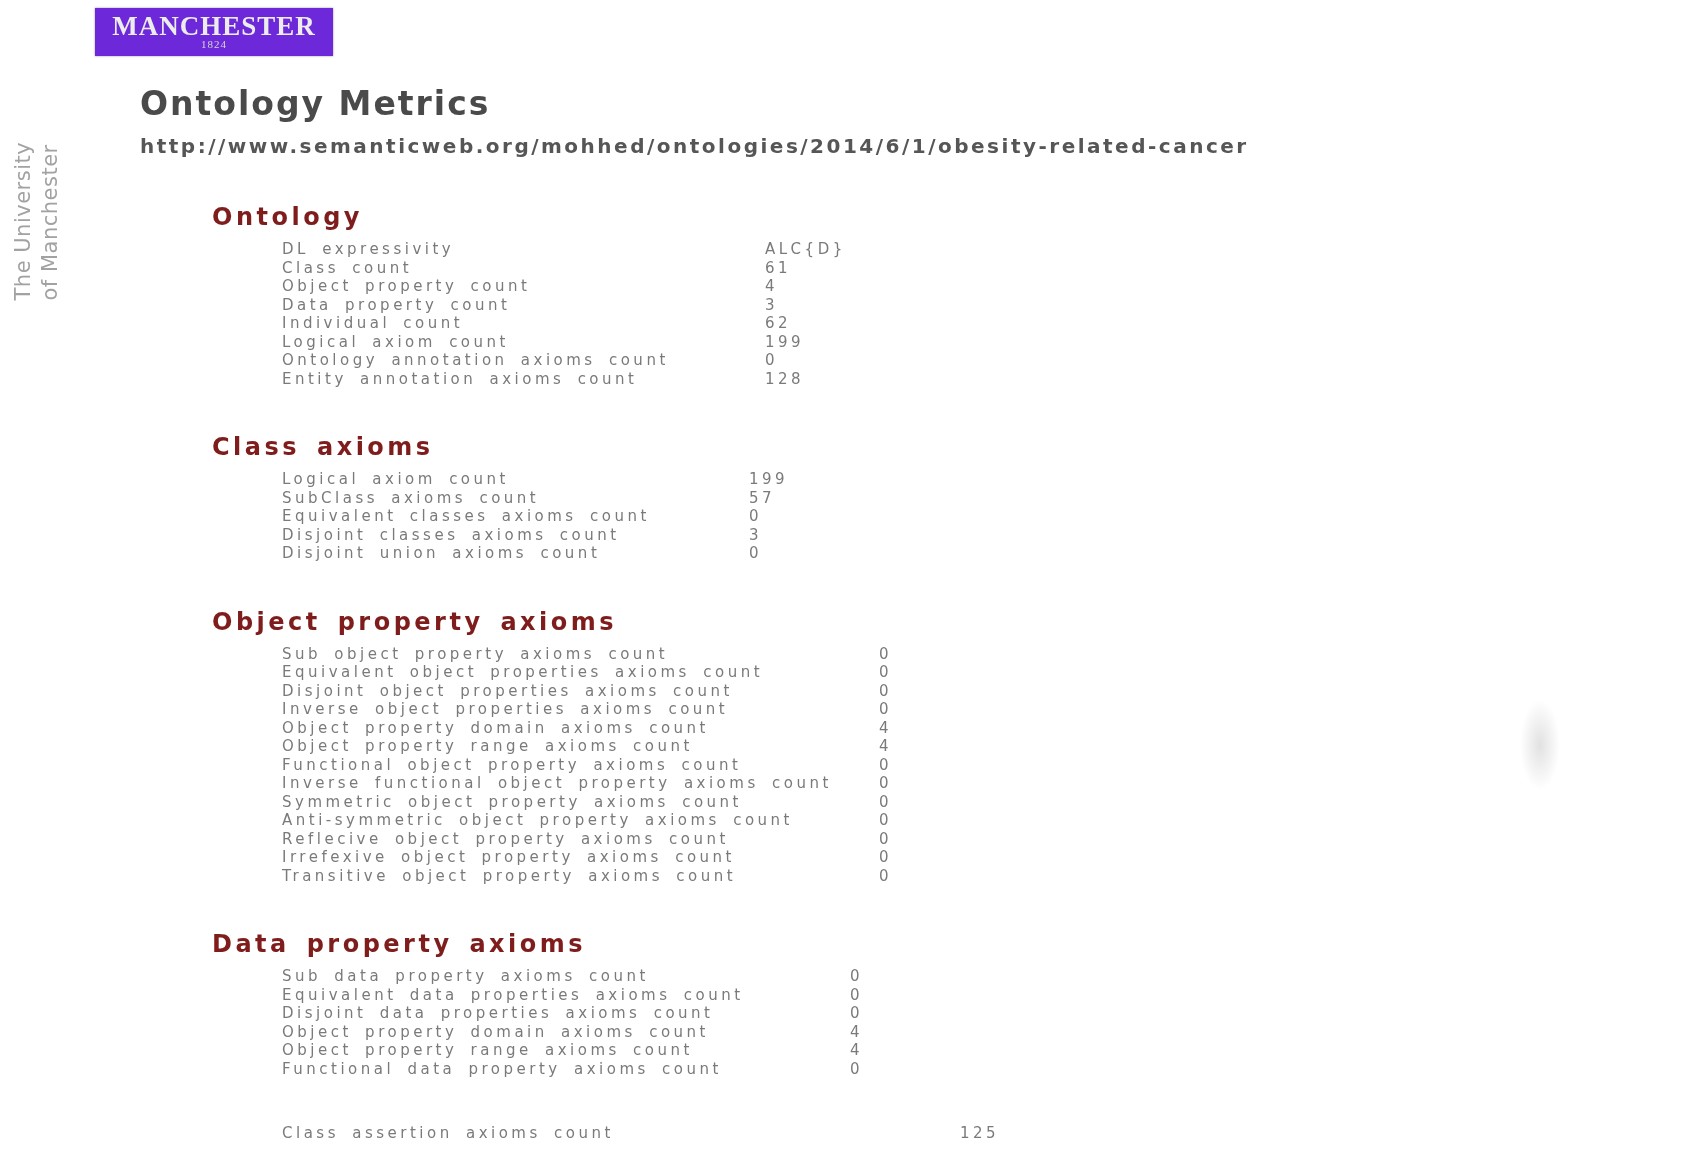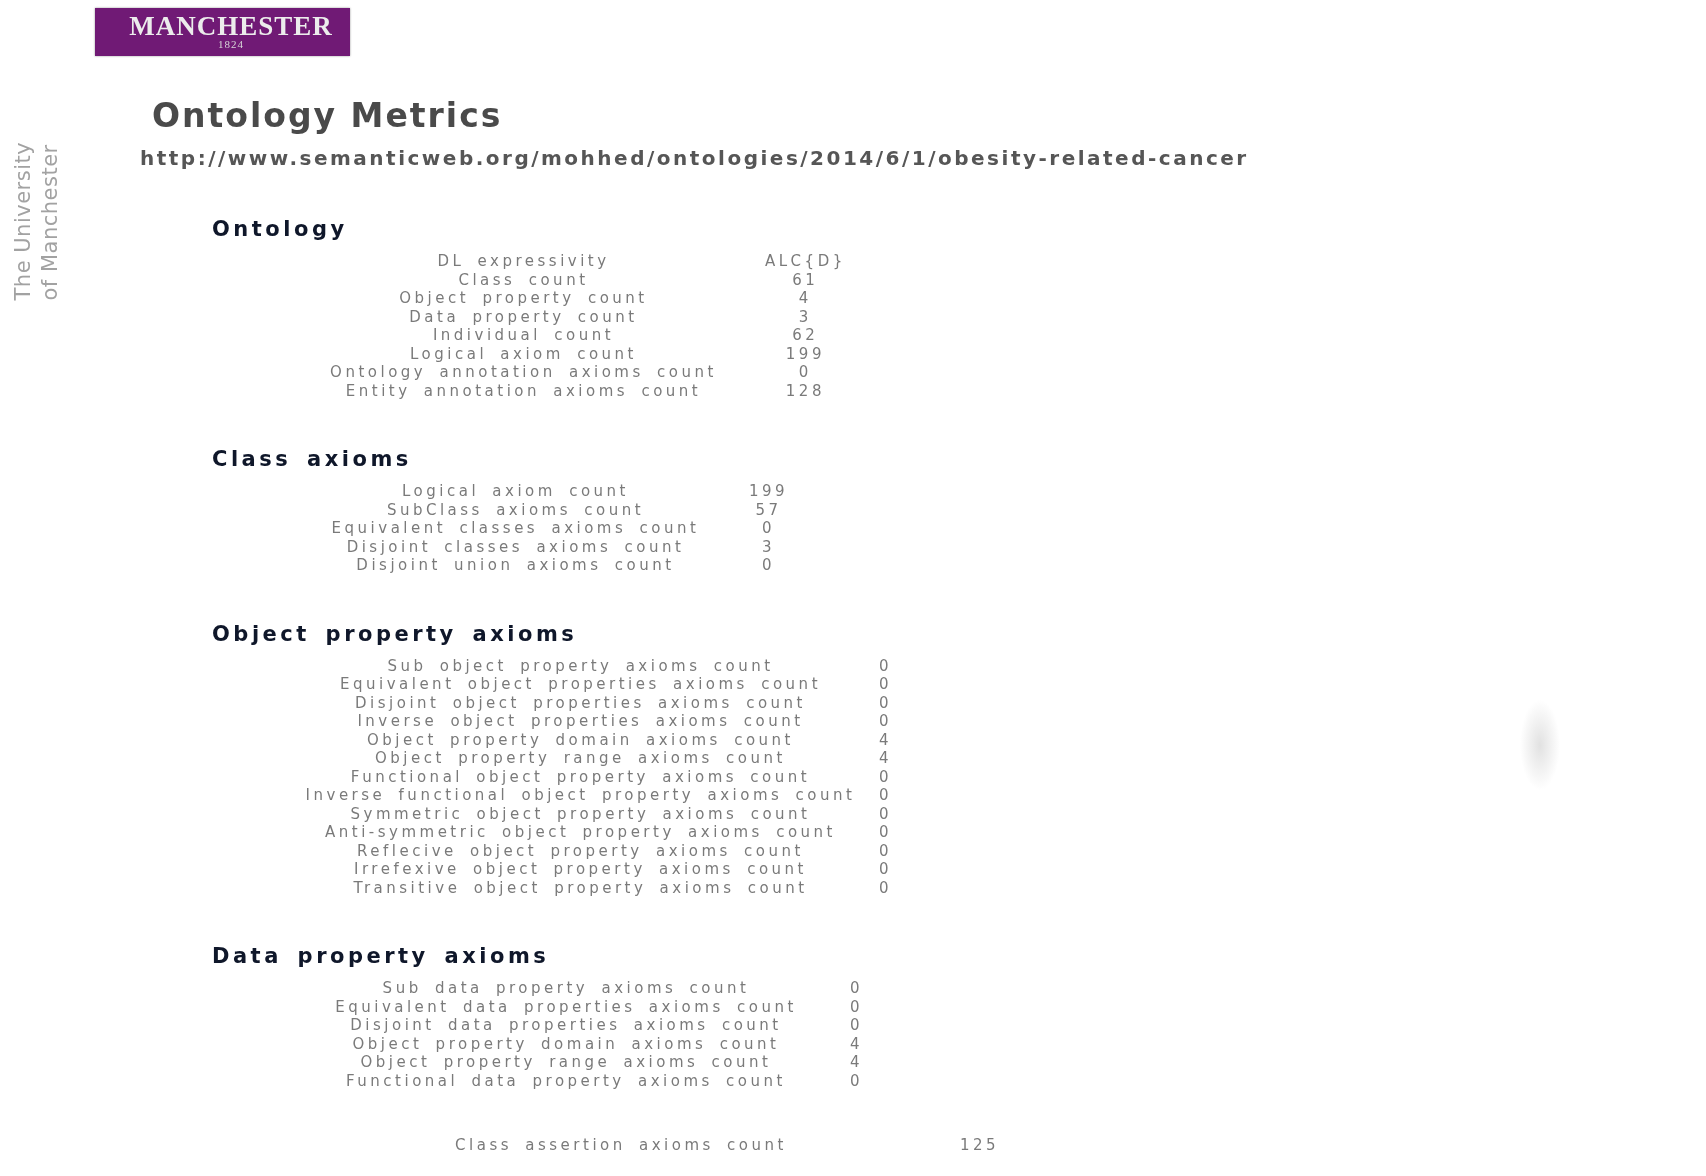--- a/index.html
+++ b/index.html
@@ -16,25 +16,24 @@
     overflow: hidden;
     filter: blur(0.3px);
   }
   
   .uni-logo {
     position: absolute;
     left: 95px;
     top: 8px;
     width: 238px;
     height: 48px;
-    background: #701a75;
+    background: #6d28d9;
     color: #ececec;
     text-align: center;
     box-shadow: 0 0 2px rgba(0,0,0,0.4);
-    padding-left: 17px;
   }
   .uni-logo .wordmark {
     font-family: "Liberation Serif", serif;
     font-size: 27px;
     font-weight: bold;
     letter-spacing: 1px;
     line-height: 30px;
     margin-top: 3px;
   }
   .uni-logo .year {
@@ -57,52 +56,51 @@
     font-size: 21px;
     line-height: 27px;
     letter-spacing: 0.5px;
     white-space: nowrap;
   }
   
   .content {
     padding: 86px 0 0 140px;
   }
   h1.title {
-    margin: 12px;
+    margin: 0;
     font-size: 33px;
     font-weight: bold;
     letter-spacing: 2px;
     color: #4a4a4a;
     line-height: 36px;
   }
   .iri {
     margin-top: 12px;
     font-size: 20px;
     font-weight: bold;
     letter-spacing: 2.5px;
     color: #565656;
     white-space: nowrap;
   }
   .sections {
     margin-left: 72px; 
   }
   .metric-section { margin-top: 46px; }
   .metric-section h2 {
     margin: 0;
-    font-size: 21px;
+    font-size: 24px;
     font-weight: bold;
     letter-spacing: 3.5px;
     word-spacing: 5px;
-    color: #0f172a;
+    color: #7f1d1d;
     line-height: 26px;
   }
   .metric-table {
     border-collapse: collapse;
     margin: 10px 0 0 70px; 
-    text-align: center;
   }
   .metric-table td {
     padding: 0;
     white-space: nowrap;
     font-size: 15px;
     letter-spacing: 3.5px;
     word-spacing: 5px;
     line-height: 18.5px;
     color: #7a7a7a;
     vertical-align: top;

